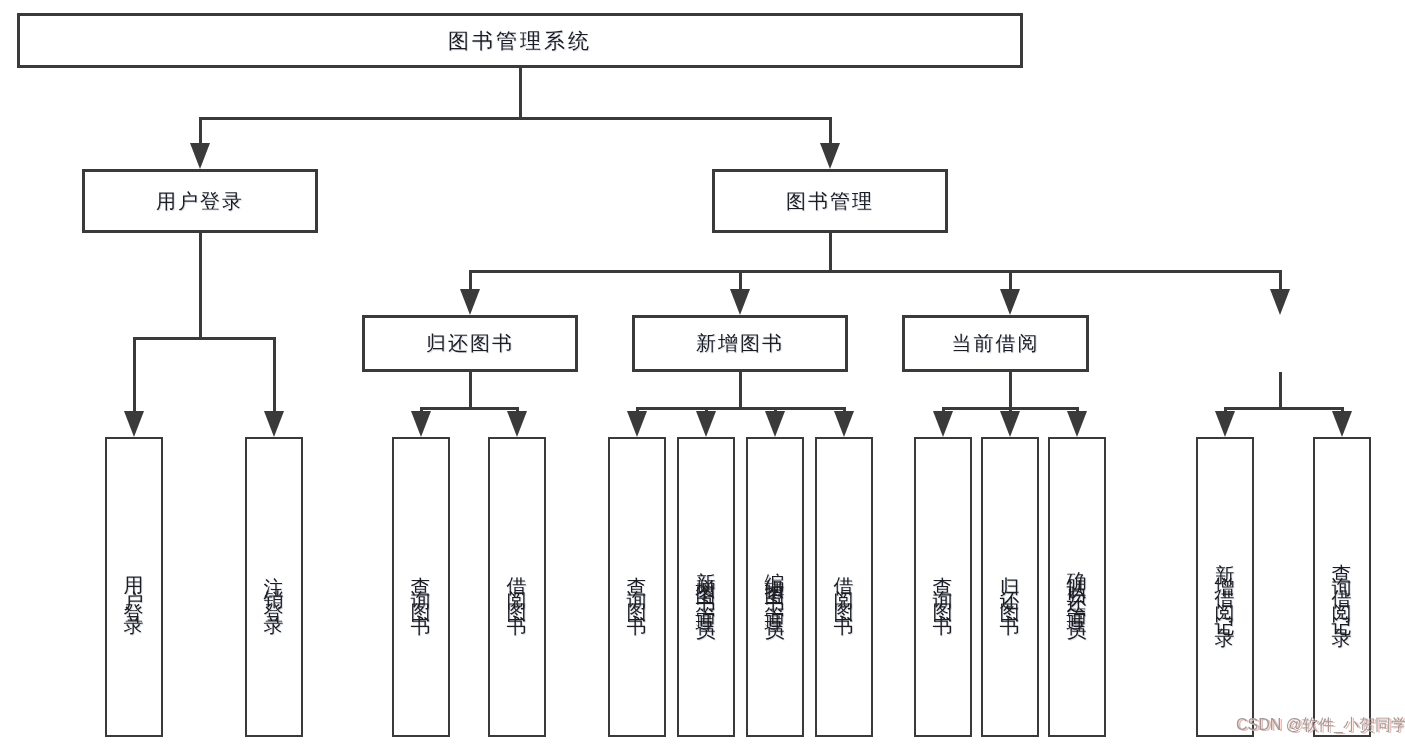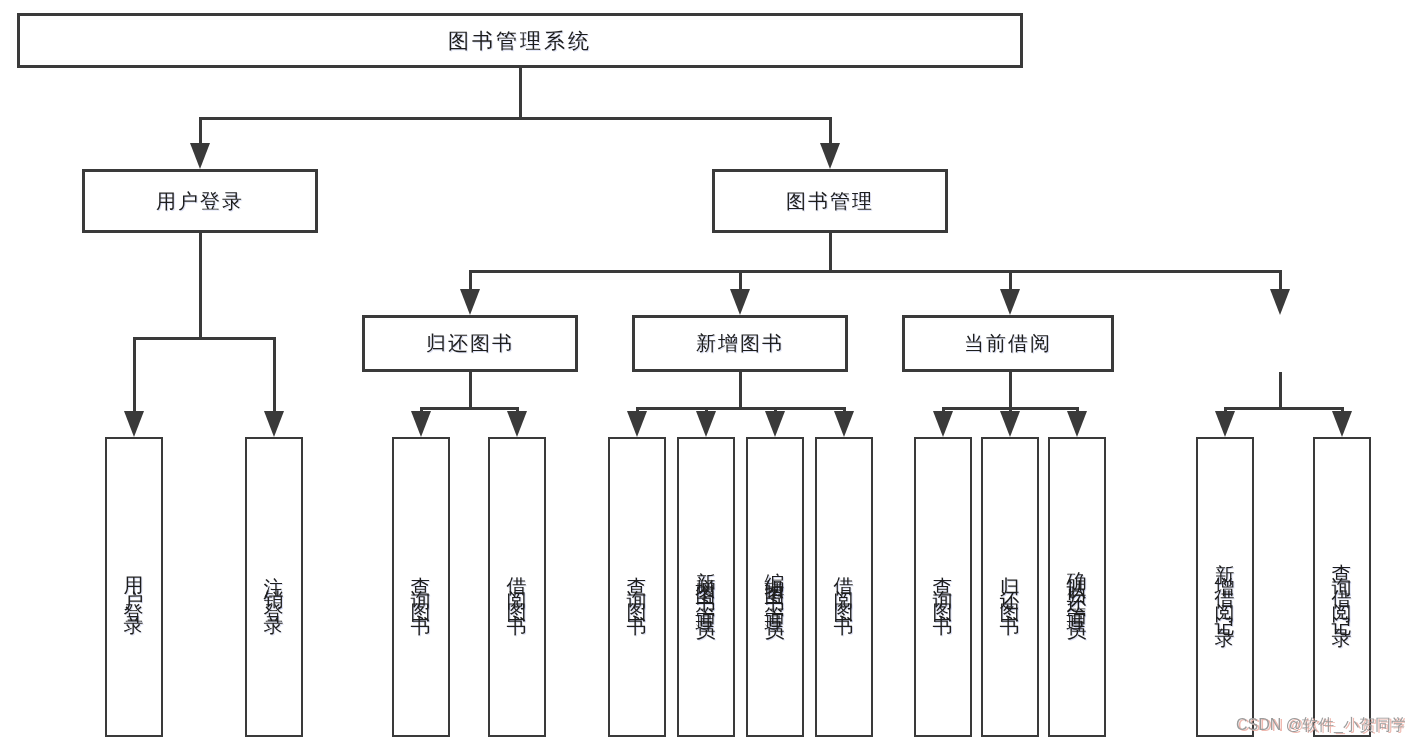--- a/index.html
+++ b/index.html
@@ -42,21 +42,21 @@
 
 <div class="canvas">
 
   <div class="node root" style="left:17px;top:13px;width:1006px;height:55px">图书管理系统</div>
 
   <div class="node" style="left:82px;top:169px;width:236px;height:64px">用户登录</div>
   <div class="node" style="left:712px;top:169px;width:236px;height:64px">图书管理</div>
 
   <div class="node" style="left:362px;top:315px;width:216px;height:57px">归还图书</div>
   <div class="node" style="left:632px;top:315px;width:216px;height:57px">新增图书</div>
-  <div class="node" style="left:902px;top:315px;width:212px;height:57px">当前借阅</div>
+  <div class="node" style="left:902px;top:315px;width:187px;height:57px">当前借阅</div>
 
   <div class="node leaf" style="left:105px;top:437px;width:58px;height:300px">用户登录</div>
   <div class="node leaf" style="left:245px;top:437px;width:58px;height:300px">注销登录</div>
 
   <div class="node leaf" style="left:392px;top:437px;width:58px;height:300px">查询图书</div>
   <div class="node leaf" style="left:488px;top:437px;width:58px;height:300px">借阅图书</div>
 
   <div class="node leaf" style="left:608px;top:437px;width:58px;height:300px">查询图书</div>
   <div class="node leaf tight" style="left:677px;top:437px;width:58px;height:300px">新增图书（管理员）</div>
   <div class="node leaf tight" style="left:746px;top:437px;width:58px;height:300px">编辑图书（管理员）</div>

